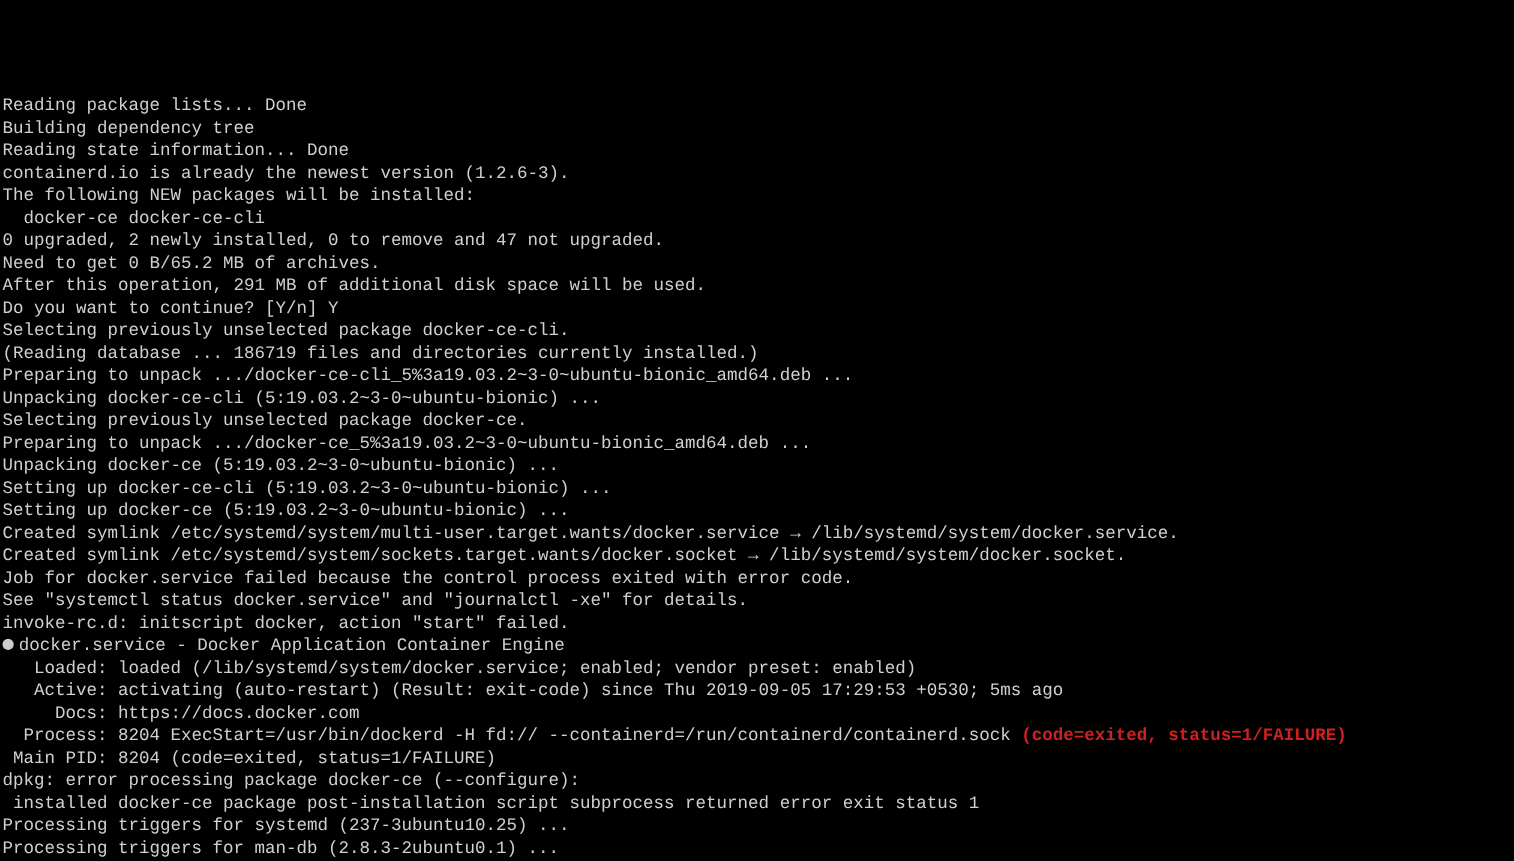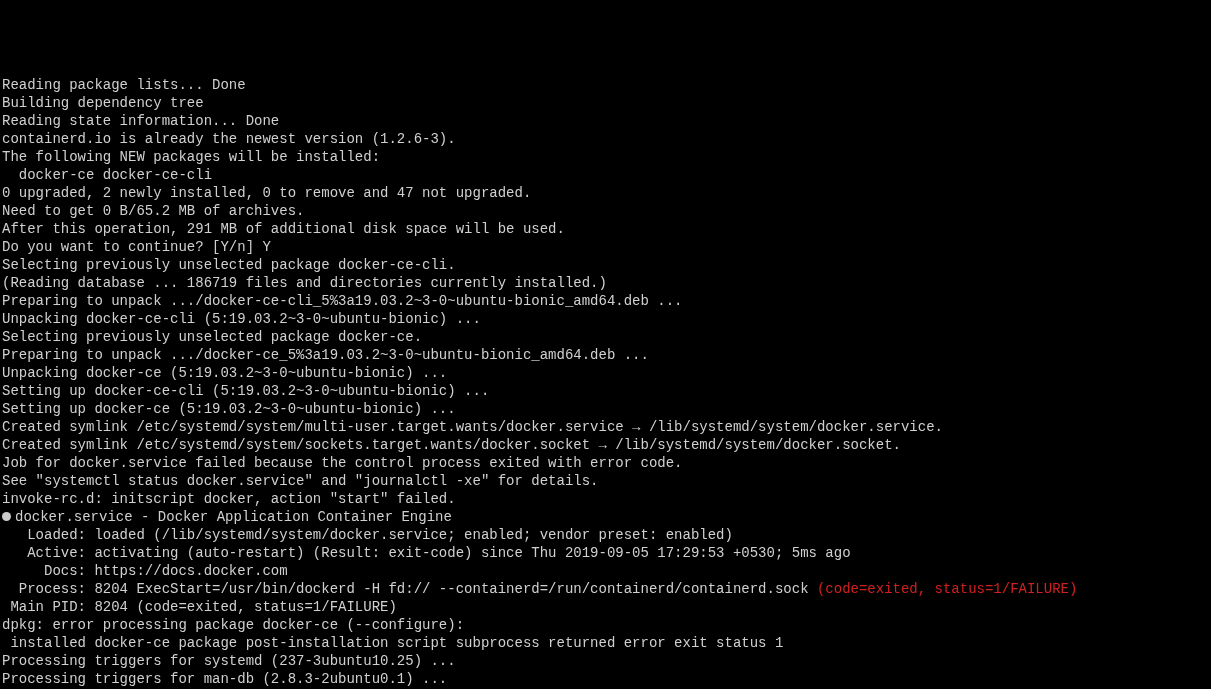--- a/index.html
+++ b/index.html
@@ -10,21 +10,21 @@
       line-height: 18px;
       margin: 0;
       padding: 4px 2px;
       white-space: pre;
       overflow: hidden;
       width: 1211px;
       height: 689px;
       box-sizing: border-box;
     }
     .line { display: block; }
-    .red { color: #d12020; font-weight: normal; }
+    .red { color: #d12020; font-weight: bold; }
     .dot {
       display: inline-block;
       width: 9px; height: 9px;
       border-radius: 50%;
       background: #ccc;
       margin-right: 4px;
       vertical-align: middle;
       position: relative;
       top:-1px;
     }

